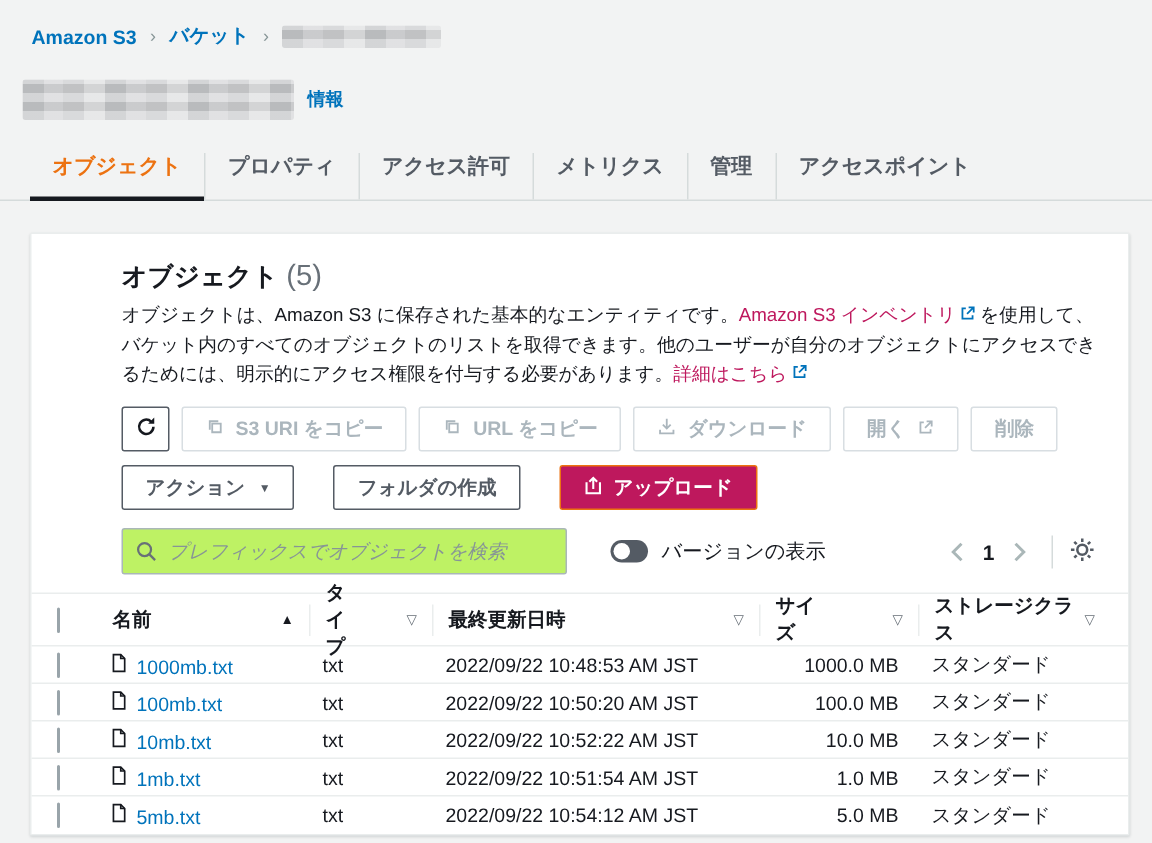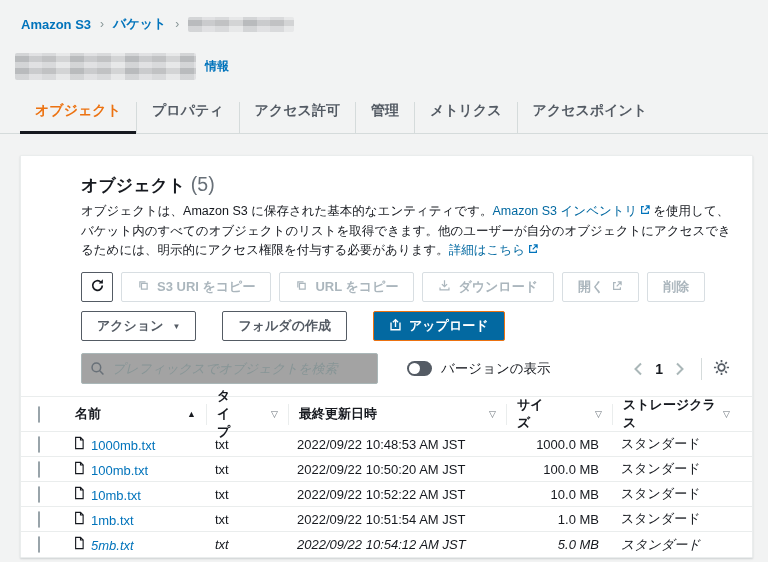--- a/index.html
+++ b/index.html
@@ -35,42 +35,42 @@
   .card {
     margin:21px 15px 0 20px; width:733px; background:#fff;
     border:1px solid #eaeded; border-radius:1px;
     box-shadow:0 1px 2px rgba(0,28,36,0.15);
     padding-top:17px;
   }
   .card-pad { padding:0 20px;margin-left:40px; }
   .panel-title { font-size:17px; font-weight:700; }
   .panel-count { color:#687078; font-weight:400; }
   .panel-desc { margin-top:5px; font-size:12.5px; line-height:1.52; color:#16191f; }
-  .panel-desc a { color:#0369a1; text-decoration:none; cursor:pointer; }
+  .panel-desc a { color:#be185d; text-decoration:none; cursor:pointer; }
   .ext-icon { display:inline-block; vertical-align:-1px; margin:0 2px; color:#0073bb; }
   
   .btn-row { display:flex; gap:8px; margin-top:11px; align-items:center; }
   .btn {
     height:30px; padding:12px 15px; display:inline-flex; align-items:center; gap:7px;
     background:#fff; border:1px solid #545b64; border-radius:2px;
     font-size:13px; font-weight:700; color:#545b64; cursor:pointer; white-space:nowrap;
     font-family:inherit;
   }
   .btn:disabled, .btn.disabled { color:#abb6bd; border-color:#d8dee2; cursor:default; }
   .btn.icon-only { width:32px; padding:0; justify-content:center; color:#16191f; }
-  .btn.primary { background:#0369a1; border-color:#ec7211; color:#fff; }
+  .btn.primary { background:#be185d; border-color:#ec7211; color:#fff; }
   .caret { font-size:8px; margin-left:2px; }
   
   .filter-row { display:flex; align-items:center; margin-top:12px; }
   .search-wrap { position:relative; width:297px; }
   .search-wrap svg { position:absolute; left:9px; top:8px; }
   .search-input {
     width:100%; height:31px; border:1px solid #aab7b8; border-radius:2px;
     padding:0 8px 0 30px; font-size:13px; font-style:italic; color:#16191f;
-    font-family:inherit; background:#a3a3a3;
+    font-family:inherit; background:#bef264;
   }
   .search-input::placeholder { color:#879596; font-style:italic; }
   .toggle-wrap { display:flex; align-items:center; gap:9px; margin-left:29px; cursor:pointer; }
   .toggle { width:25px; height:15px; background:#545b64; border-radius:8px; position:relative; }
   .toggle-knob { position:absolute; left:2px; top:2px; width:11px; height:11px; background:#fff; border-radius:50%; }
   .toggle-label { font-size:13.5px; color:#16191f; }
   .pager { margin-left:auto; display:flex; align-items:center; }
   .pg-arrow { background:none; border:none; padding:2px 6px; cursor:default; display:flex; }
   .pg-num { font-weight:700; font-size:14px; padding:0 6px; color:#16191f; }
   .pg-div { width:1px; height:22px; background:#d5dbdb; margin:0 9px 0 11px; }
@@ -80,21 +80,21 @@
   .t-row {
     display:grid; grid-template-columns:42px 142px 82px 218px 106px 1fr;
     align-items:center; padding:0 12px 0 10px;
   }
   .t-head { height:35px; border-bottom:1px solid #eaeded; font-weight:700; font-size:13px; }
   .t-head .th { display:flex; align-items:center; justify-content:space-between; height:21px; padding:0 10px 0 2px; }
   .t-head .th.sep { border-right:1px solid #eaeded; margin-right:8px;gap:40px; }
   .sort-asc { font-size:9px; color:#16191f; }
   .sort-none { font-size:9px; color:#687078; }
   .t-body .t-row { height:25px; border-bottom:1px solid #eaeded; font-size:13px; }
-  .t-body .t-row:last-child { border-bottom:none;font-style:italic; }
+  .t-body .t-row:last-child { border-bottom:none; }
   .cb { width:14px; height:14px; border:1px solid #99a4aa; border-radius:2px; background:#fff; margin-left:7px; cursor:pointer; }
   .cell-name { display:flex; align-items:flex-end; gap:6px; }
   .cell-name a { color:#0073bb; text-decoration:none; cursor:pointer; }
   .cell-size { text-align:right; padding-right:22px; }
   .cell-plain { color:#16191f; }
 </style>
 </head>
 <body>
 
 <nav class="breadcrumb">
@@ -107,22 +107,22 @@
 
 <div class="title-row">
   <span class="blur-block title-blur"></span>
   <a class="info-link">情報</a>
 </div>
 
 <div class="tabs">
   <div class="tab active">オブジェクト</div>
   <div class="tab">プロパティ</div>
   <div class="tab">アクセス許可</div>
+  <div class="tab">メトリクス</div>
   <div class="tab">管理</div>
-  <div class="tab">メトリクス</div>
   <div class="tab">アクセスポイント</div>
 </div>
 
 <section class="card">
 
   <div class="card-pad">
     <h2>
       <span class="panel-title">オブジェクト</span>
       <span class="panel-count">(5)</span>
     </h2>

